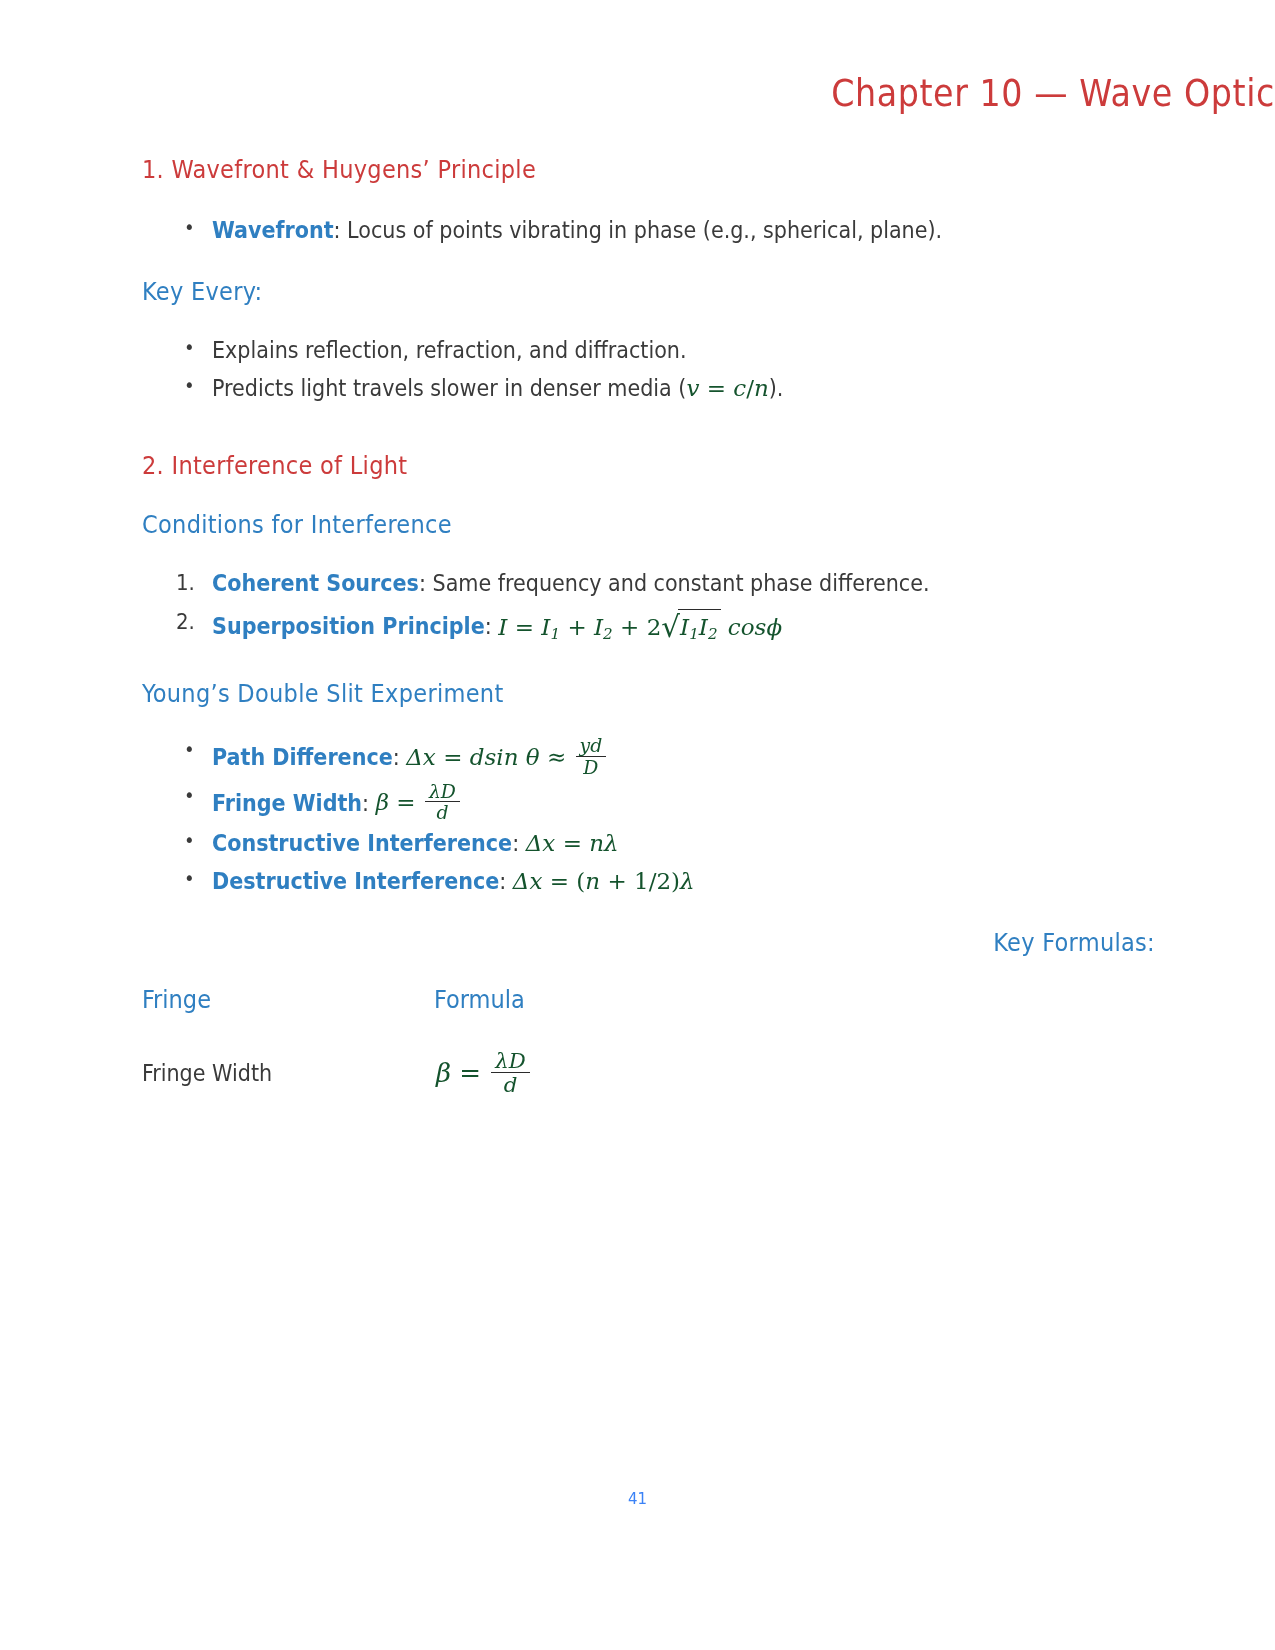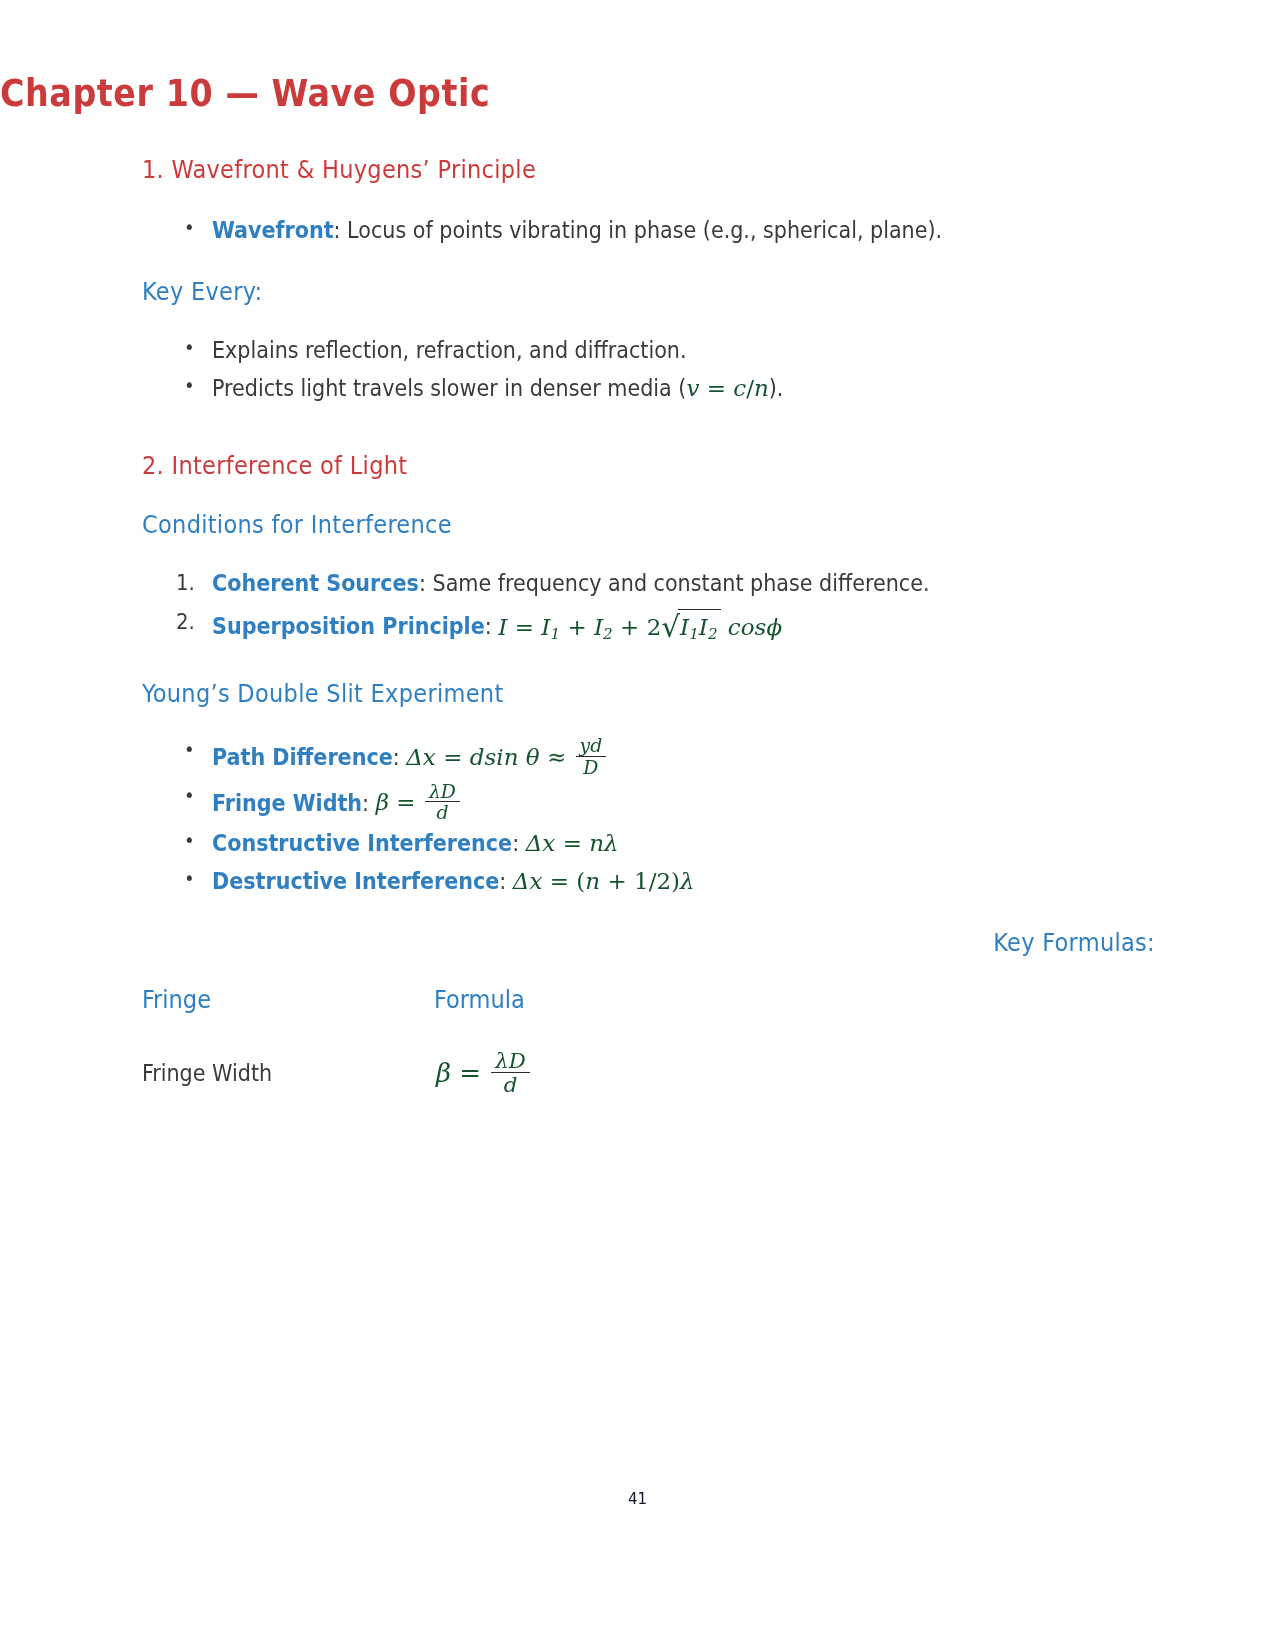--- a/index.html
+++ b/index.html
@@ -13,24 +13,24 @@
     overflow: hidden;
   }
   .page {
     position: relative;
     width: 1275px;
     height: 1650px;
     padding: 0;
   }
   
   .doc-title {
-    text-align: left;
+    text-align: right;
     color: #cc3b3b;
     font-size: 37px;
-    font-weight: 700;
+    font-weight: 400;
     letter-spacing: .6px;
     margin: 0;
     padding-top: 72px;
     font-family: "DejaVu Sans", sans-serif;
     font-stretch: condensed;
   }
   
   .content {
     margin-top: 40px;
     padding-left: 142px;
@@ -183,21 +183,21 @@
   .math.big { font-size: 26px; }
   
   .page-number {
     position: absolute;
     bottom: 142px;
     left: 0;
     width: 100%;
     text-align: center;
     font-family: "DejaVu Sans", sans-serif;
     font-size: 15px;
-    color: #0f172a;
+    color: #3b82f6;
   }
   .nowrap { white-space: nowrap; }
 </style>
 </head>
 <body>
 
 <div class="page">
 
   <h1 class="doc-title">Chapter 10 — Wave Optic</h1>
 

